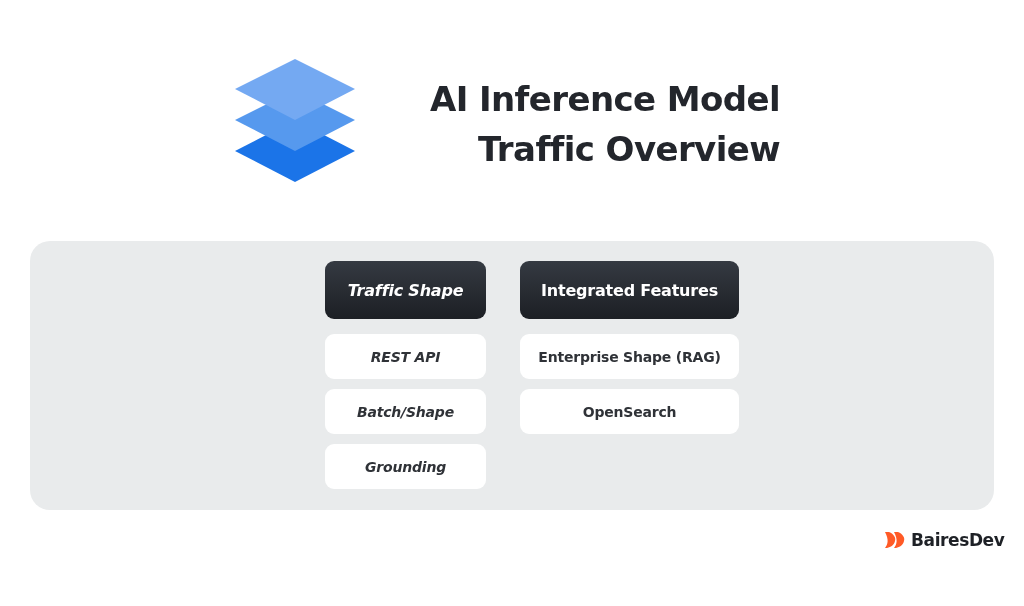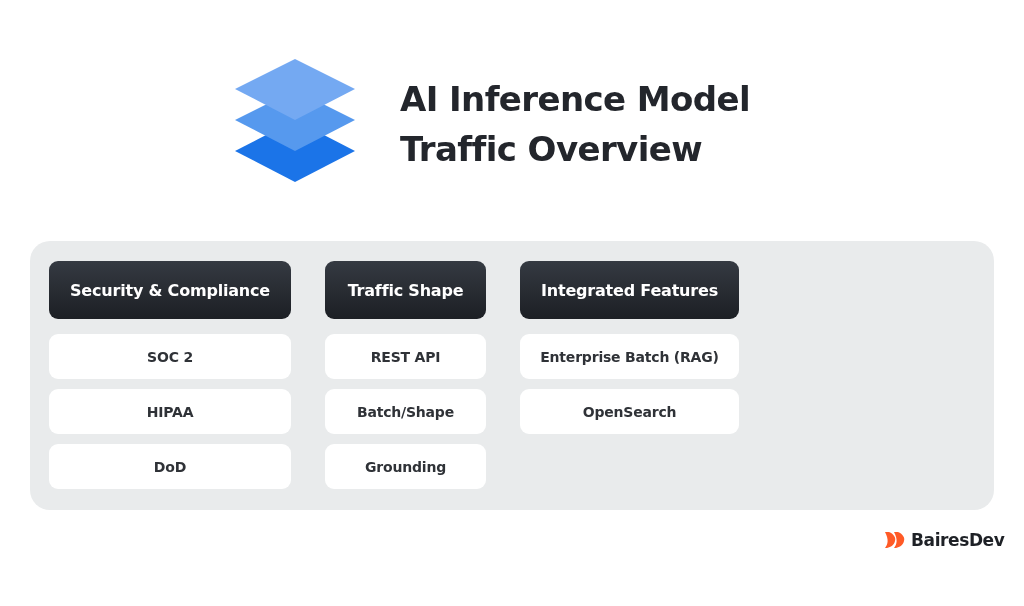--- a/index.html
+++ b/index.html
@@ -10,40 +10,40 @@
       font-family: "DejaVu Sans", sans-serif;
     }
     .stage { position: relative; width: 1024px; height: 606px; }
 
     .layers-icon { position: absolute; left: 230px; top: 56px; width: 130px; height: 130px; }
 
     .title {
       position: absolute;
       left: 400px; top: 74px;
       width: 380px;
-      text-align: left;
+      text-align: right;
       color: #23262c;
       font-weight: bold;
       font-size: 34px;
       line-height: 50px;
       letter-spacing: -0.6px;
     }
     .title div { white-space: nowrap; }
 
     .panel {
       position: absolute;
       left: 30px; top: 241px;
       width: 964px; height: 269px;
       background: #e9ebec;
       border-radius: 20px;
     }
 
     .col { position: absolute; top: 261px; }
     .col.c1 { left: 49px;  width: 242px; }
-    .col.c2 { left: 325px; width: 161px; }
+    .col.c2 { left: 325px; width: 161px; font-style: italic; }
     .col.c3 { left: 520px; width: 219px; }
     .col.c4 { left: 774px; width: 201px; }
 
     .col-header {
       height: 58px;
       border-radius: 9px;
       background: linear-gradient(180deg, #353a42 0%, #1c1f24 100%);
       color: #ffffff;
       font-weight: bold;
       font-size: 16px;
@@ -94,37 +94,31 @@
     <polygon points="65,3 125,33 65,64 5,33" fill="#74a9f2"></polygon>
   </svg>
 
   <div class="title">
     <div>AI Inference Model</div>
     <div>Traffic Overview</div>
   </div>
 
   <div class="panel"></div>
 
-  <div class="col c1">
-    <div class="col-header">Security &amp; Compliance</div>
-    <div class="item">SOC 2</div>
-    <div class="item">HIPAA</div>
-    <div class="item">DoD</div>
-  </div>
 
   <div class="col c2">
     <div class="col-header">Traffic Shape</div>
     <div class="item">REST API</div>
     <div class="item">Batch/Shape</div>
     <div class="item">Grounding</div>
   </div>
 
   <div class="col c3">
     <div class="col-header">Integrated Features</div>
-    <div class="item">Enterprise Batch (RAG)</div>
+    <div class="item">Enterprise Shape (RAG)</div>
     <div class="item">OpenSearch</div>
   </div>
 
 
   <div class="brand">
     <svg class="brand-mark" viewBox="0 0 22 18">
       <path d="M1,1 L5,1 C10,3 12,7 11,10 C10,14 7,16 3,17 L1,17 C4,13 5,9 1,1 Z" fill="#ff5a26"></path>
       <path d="M10,1 L14,1 C19,3 21,7 20,10 C19,14 16,16 12,17 L10,17 C13,13 14,9 10,1 Z" fill="#ff5a26"></path>
     </svg>
     <span class="brand-name">BairesDev</span>

